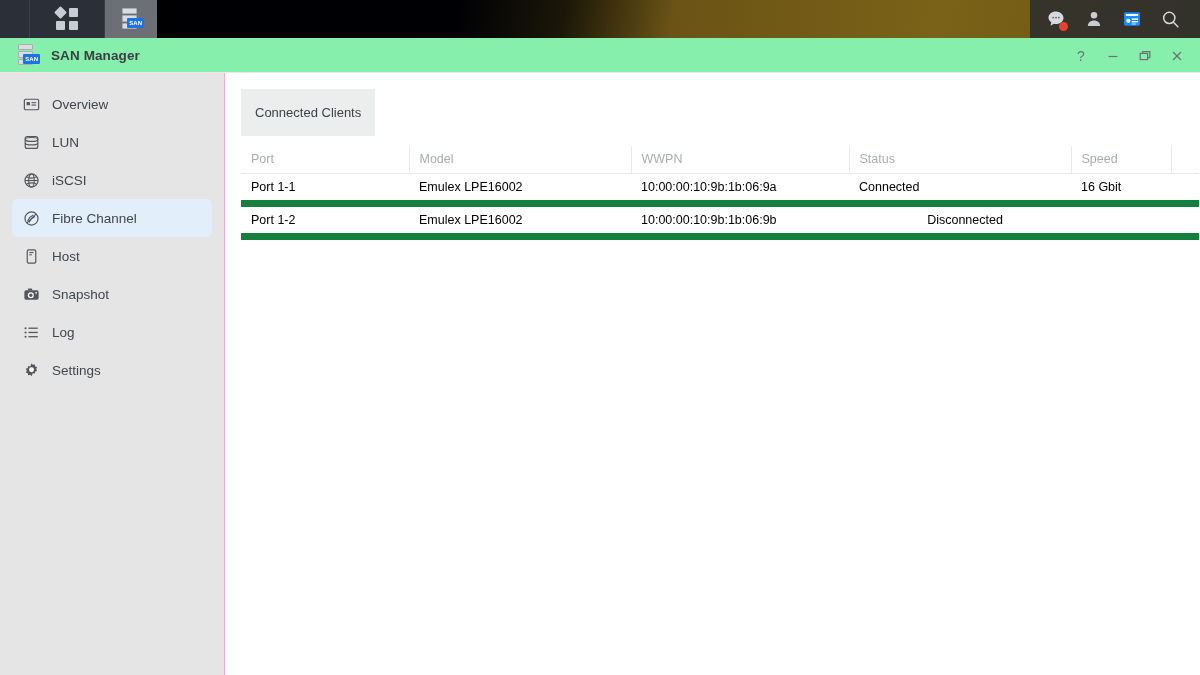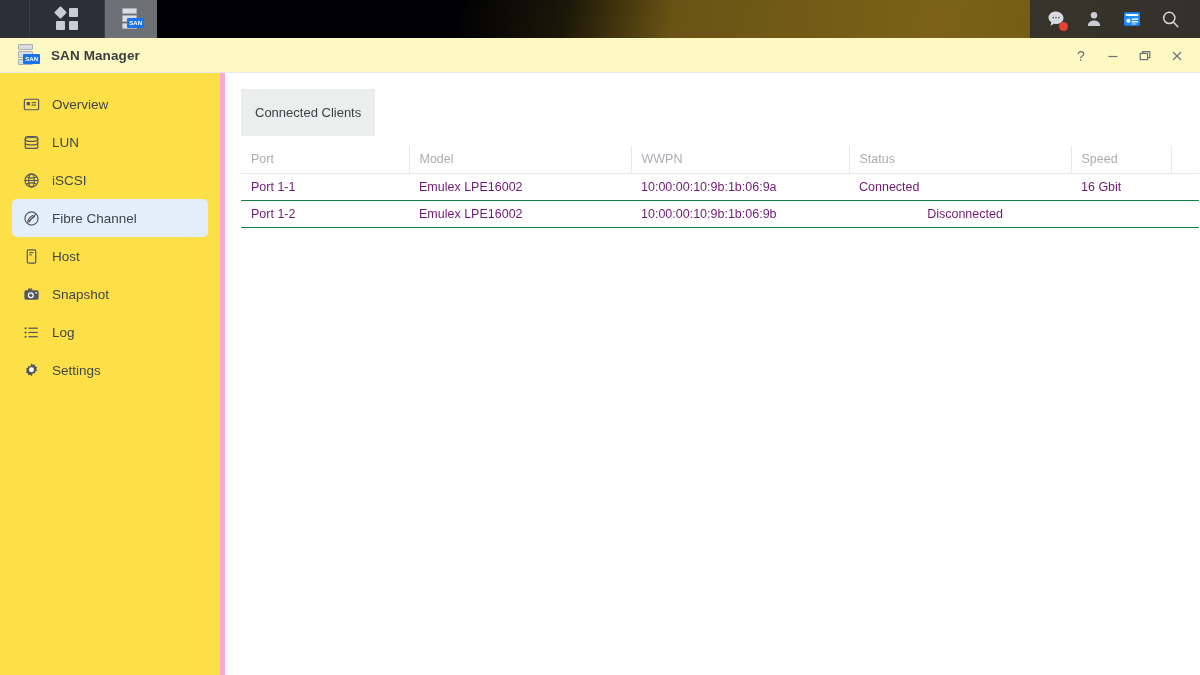--- a/index.html
+++ b/index.html
@@ -143,21 +143,21 @@
     position: absolute;
     left: 0; top: 38px;
     width: 1200px; height: 637px;
     background: #ffffff;
     z-index: 30;
     display: flex;
     flex-direction: column;
   }
   #titlebar {
     height: 35px;
-    background: #fef9c3;
+    background: #86efac;
     border-bottom: 1px solid #e8e9eb;
     display: flex;
     align-items: center;
     position: relative;
     flex: 0 0 35px;
   }
   #titlebar .t-icon { margin-left: 15px; }
   #titlebar .t-title {
     margin-left: 12px;
     font-size: 13.5px;
@@ -178,22 +178,22 @@
     display: flex; align-items: center; justify-content: center;
     color: #6d7278;
     font-size: 14px;
   }
 
   #body-area { flex: 1; display: flex; min-height: 0; }
 
   
   #sidebar {
     width: 225px;
-    background: #fde047;
-    border-right: 5px solid #f9a8d4;
+    background: #e5e5e5;
+    border-right: 1px solid #f9a8d4;
     padding-top: 12px;
     flex: 0 0 225px;
   }
   .side-item {
     height: 38px;
     margin: 0 12px;
     border-radius: 5px;
     display: flex;
     align-items: center;
     padding-left: 10px;
@@ -236,23 +236,23 @@
     font-weight: normal;
     font-size: 12.5px;
     color: #a9adb2;
     padding: 6px 0 7px 10px;
     border-bottom: 1px solid #e7e8ea;
     border-right: 1px solid #e7e8ea;
   }
   table.fc-table th:last-child { border-right: none; }
   table.fc-table td {
     font-size: 12.5px;
-    color: #701a75;
+    color: #000000;
     padding: 6px 0 6px 10px;
-    border-bottom: 1px solid #15803d;
+    border-bottom: 7px solid #15803d;
     white-space: nowrap;
     overflow: hidden;
     text-overflow: ellipsis;
   }
   .st-connected { color: #27a835; }
   .st-disconnected { color: #b9bcc0; text-align: center; }
 
   .col-port  { width: 168px; }
   .col-model { width: 222px; }
   .col-wwpn  { width: 218px; }

